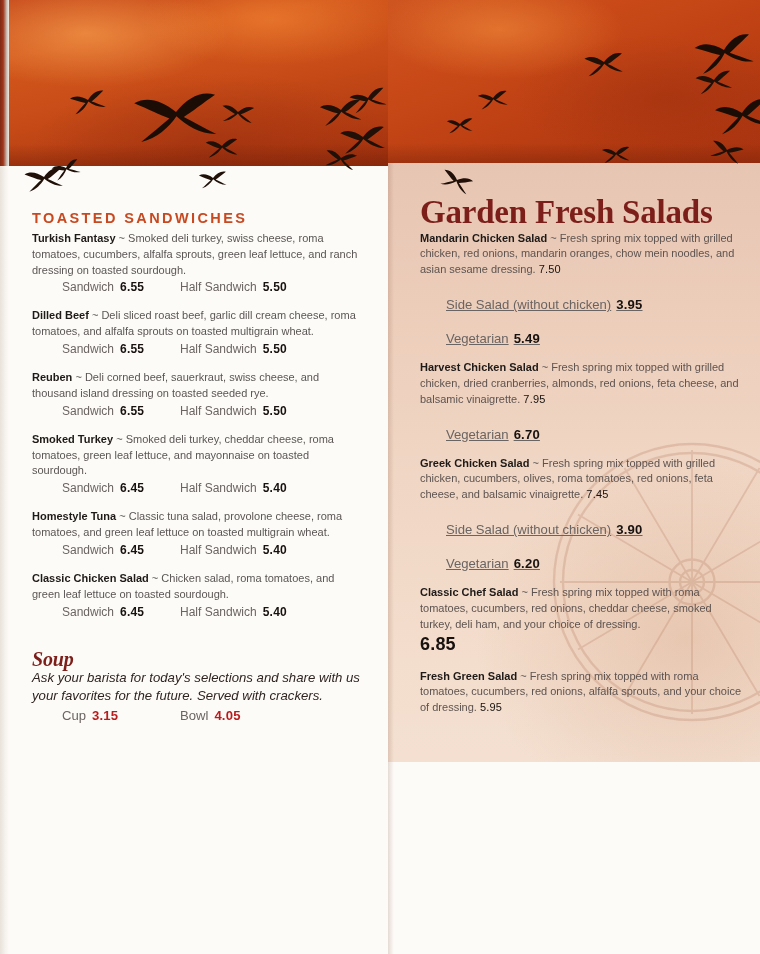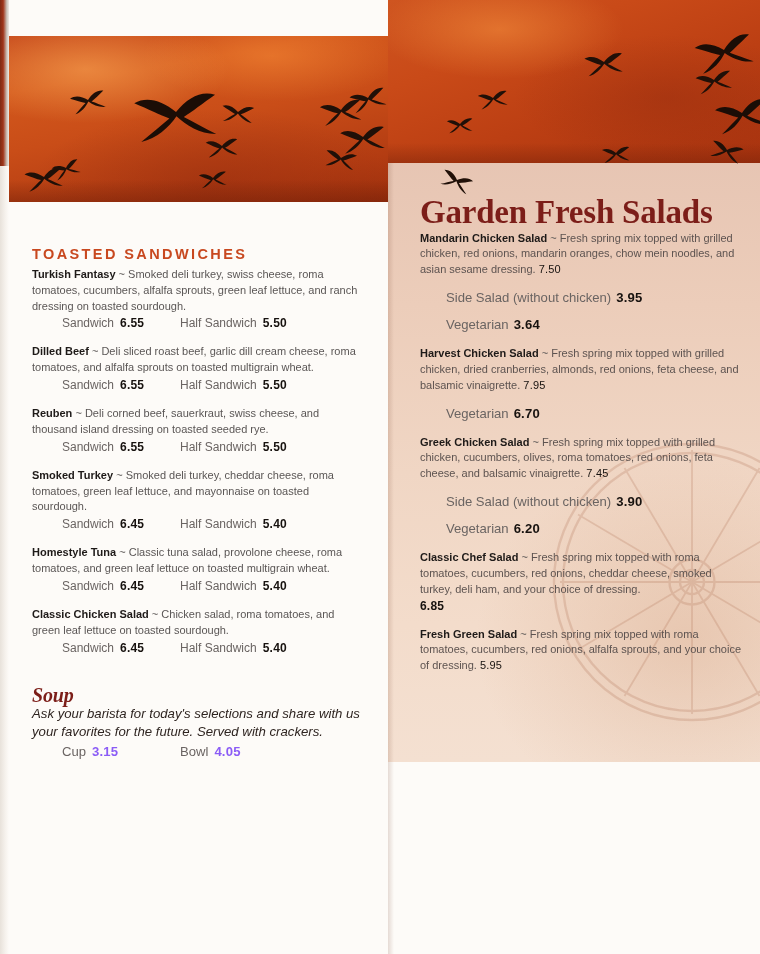--- a/index.html
+++ b/index.html
@@ -25,21 +25,20 @@
   }
   .edge-strip.lower{
     background:linear-gradient(to right,#e8e2db 0%,#f6f2ed 60%,#fdfbf8 100%);
     top:166px;height:788px;
   }
 
   
   .left-col{
     position:absolute;left:0;top:0;width:388px;height:752px;
     background:#fdfbf8;
-    margin-top:36px;
   }
   .sky-left{
     position:absolute;left:0;top:0;width:388px;height:166px;
     background:
       radial-gradient(ellipse 240px 90px at 22% 20%, rgba(255,175,90,.55) 0%, rgba(255,175,90,0) 60%),
       radial-gradient(ellipse 200px 70px at 70% 12%, rgba(255,150,60,.45) 0%, rgba(255,150,60,0) 65%),
       radial-gradient(ellipse 260px 110px at 55% 90%, rgba(150,45,15,.55) 0%, rgba(150,45,15,0) 70%),
       linear-gradient(170deg,#c4461a 0%,#d2571c 25%,#c94d18 50%,#b33c12 80%,#9c2f0d 100%);
     overflow:visible;
   }
@@ -143,36 +142,37 @@
     font-size:12px;
     color:#6a6462;
     display:flex;
   }
   .price-row .lbl{display:inline-block;}
   .price-row .p{font-weight:bold;color:#17120f;margin-left:6px;letter-spacing:.2px;}
   .pr-a{padding-left:30px;width:118px;}
   .pr-b{padding-left:0;text-align:center;}
 
   .sub-row{
-    margin:12px 0 0 0;
+    margin:19px 0 0 0;
     font-size:13.1px;
     color:#6a6462;
     padding-left:26px;
+    text-decoration:underline;
   }
   .sub-row .p{font-weight:bold;color:#17120f;margin-left:5px;letter-spacing:.2px;}
 
   .soup-block{margin-top:30px;}
   .soup-prices{
     margin-top:3px;
     font-size:13.1px;color:#6a6462;display:flex;
   }
   .soup-prices .cup{padding-left:30px;width:118px;}
-  .soup-prices .p{font-weight:bold;color:#8b5cf6;margin-left:6px;letter-spacing:.2px;}
-
-  .chef-price{font-weight:bold;color:#17120f;font-size:12px;margin-top:1px;letter-spacing:.2px;}
+  .soup-prices .p{font-weight:bold;color:#b91c1c;margin-left:6px;letter-spacing:.2px;}
+
+  .chef-price{font-weight:bold;color:#17120f;font-size:18px;margin-top:1px;letter-spacing:.2px;}
 </style>
 </head>
 <body>
 
 <div class="page">
 
   <div class="left-col">
     <div class="sky-left"></div>
 
     <div class="content-left">
@@ -296,21 +296,21 @@
 
 
       <div class="item">
         <p class="desc">
           <span class="name">Mandarin Chicken Salad</span>
           <span class="tilde">~</span>
           <span>Fresh spring mix topped with grilled chicken, red onions, mandarin oranges, chow mein noodles, and asian sesame dressing.</span>
           <span class="price-inline">7.50</span>
         </p>
         <div class="sub-row"><span>Side Salad (without chicken)</span><span class="p">3.95</span></div>
-        <div class="sub-row"><span>Vegetarian</span><span class="p">3.64</span></div>
+        <div class="sub-row"><span>Vegetarian</span><span class="p">5.49</span></div>
       </div>
 
       <div class="item">
         <p class="desc">
           <span class="name">Harvest Chicken Salad</span>
           <span class="tilde">~</span>
           <span>Fresh spring mix topped with grilled chicken, dried cranberries, almonds, red onions, feta cheese, and balsamic vinaigrette.</span>
           <span class="price-inline">7.95</span>
         </p>
         <div class="sub-row"><span>Vegetarian</span><span class="p">6.70</span></div>

